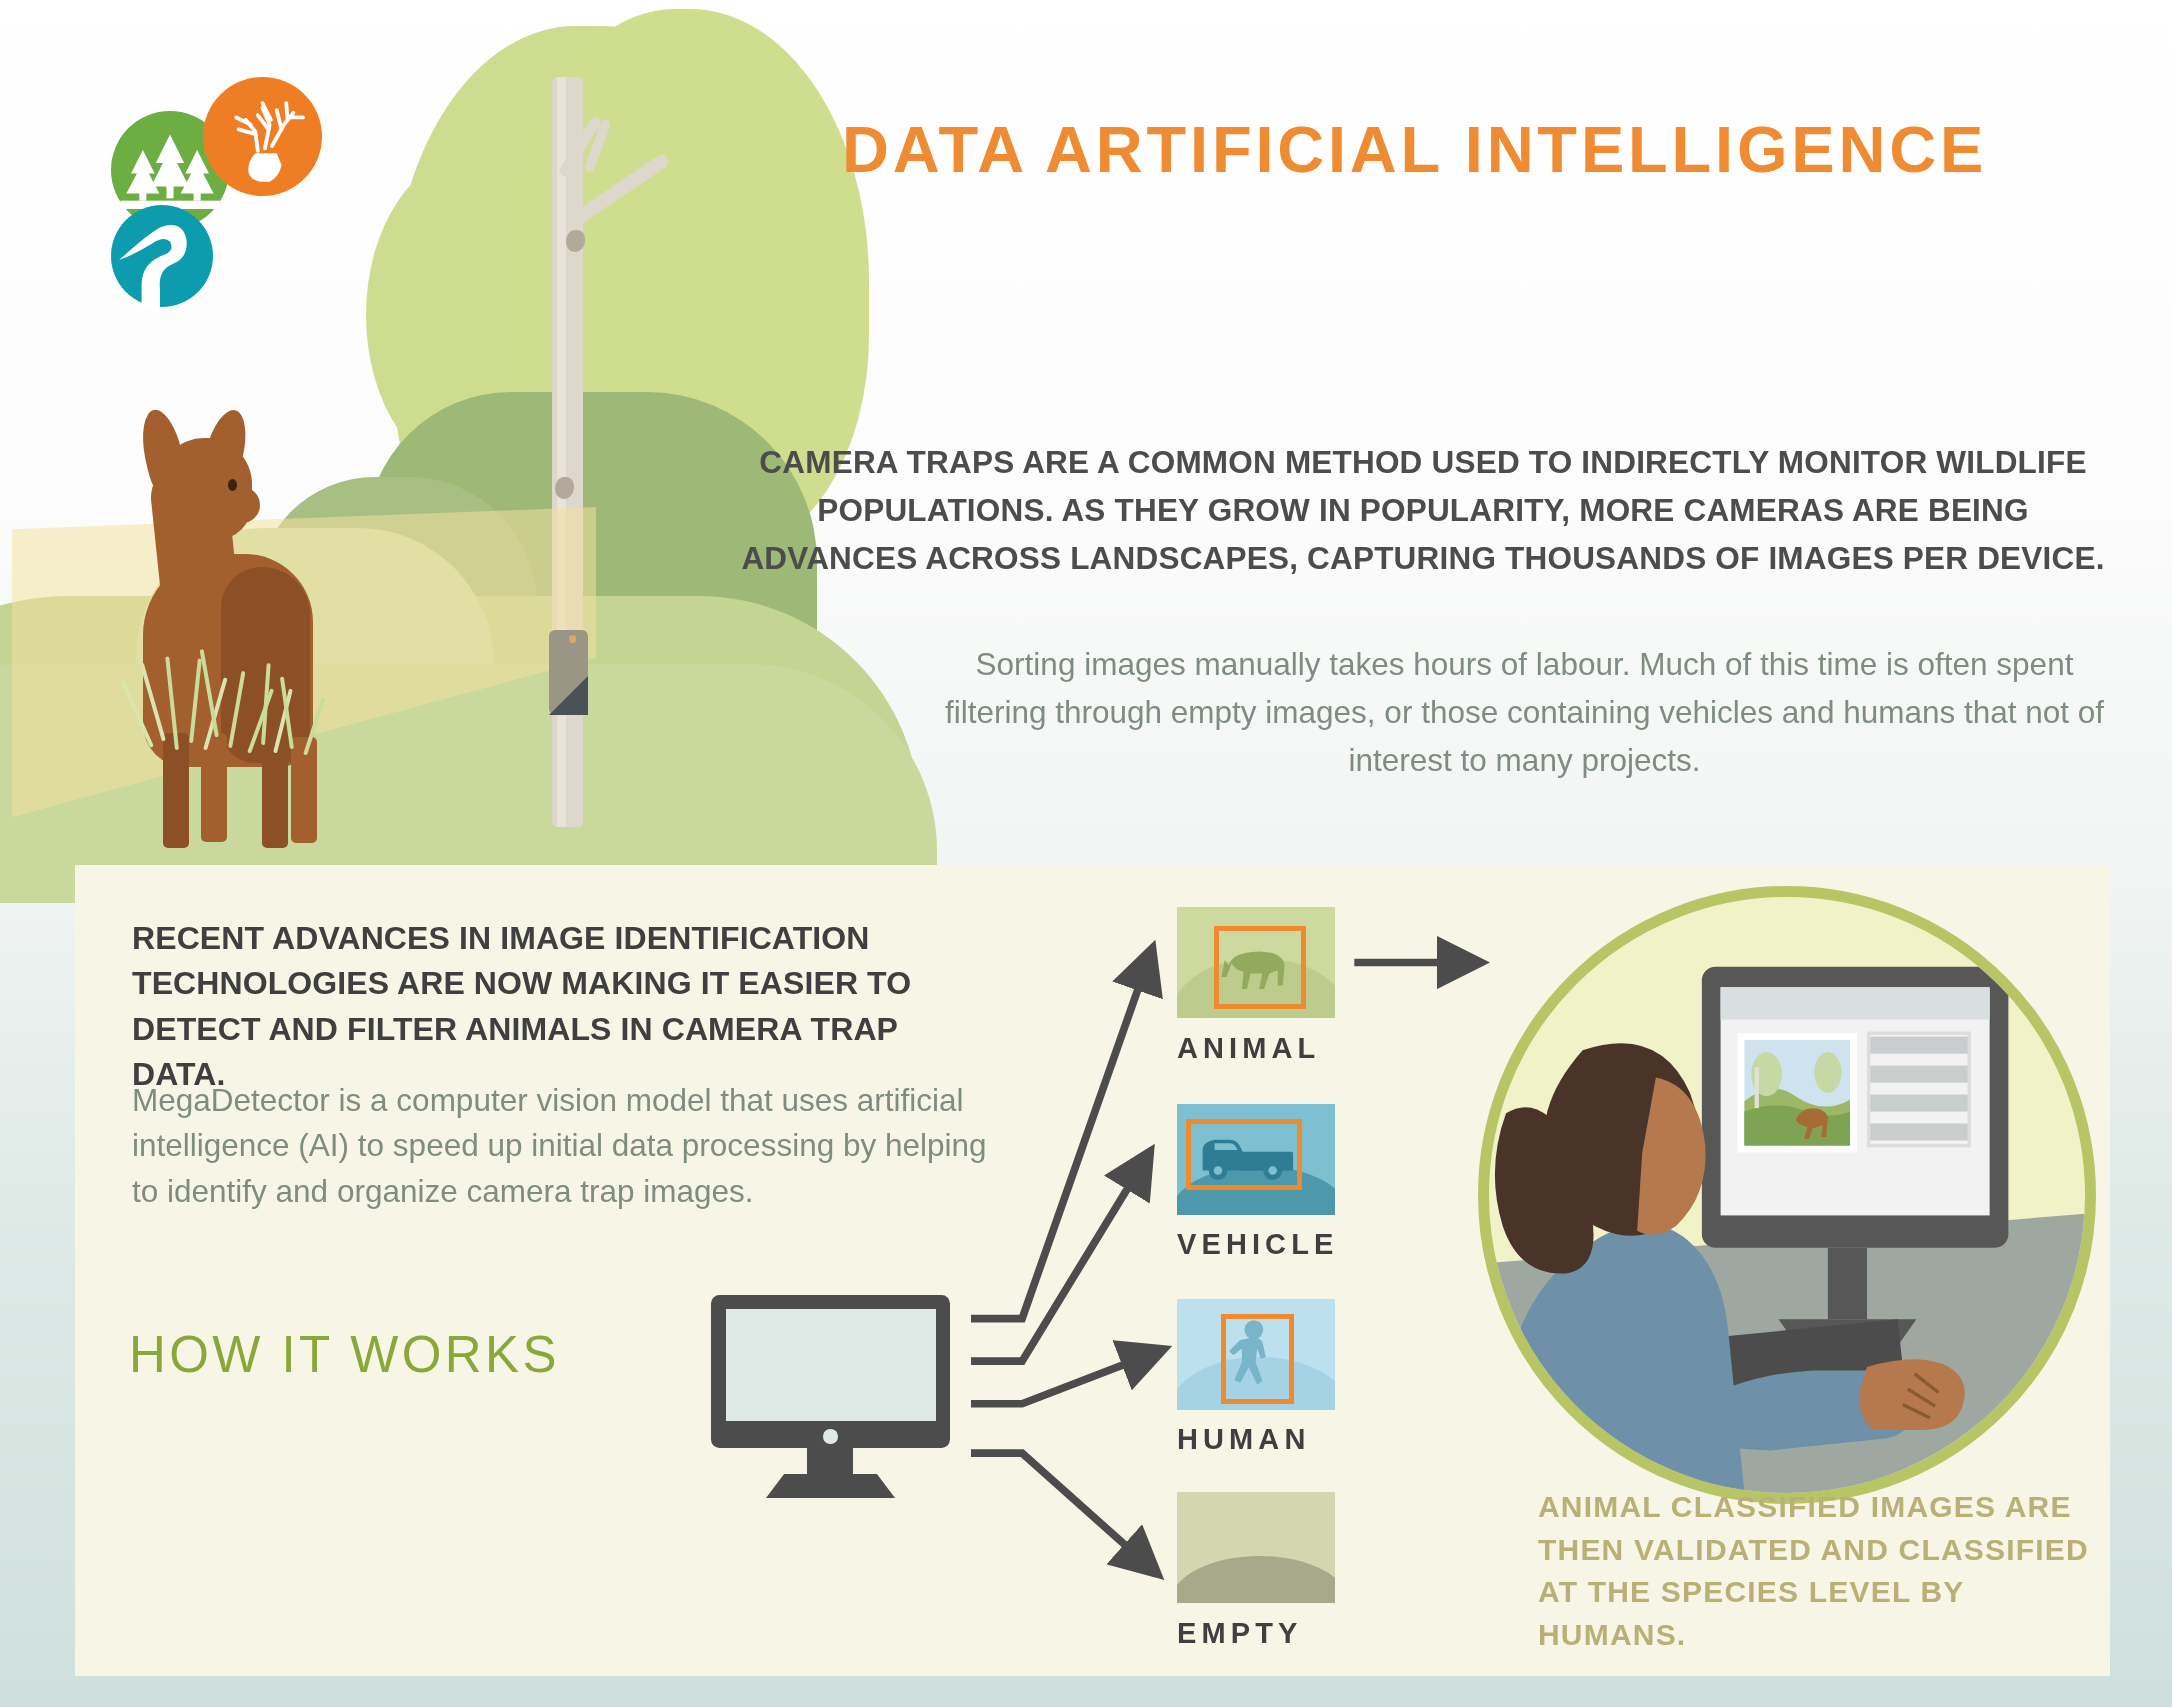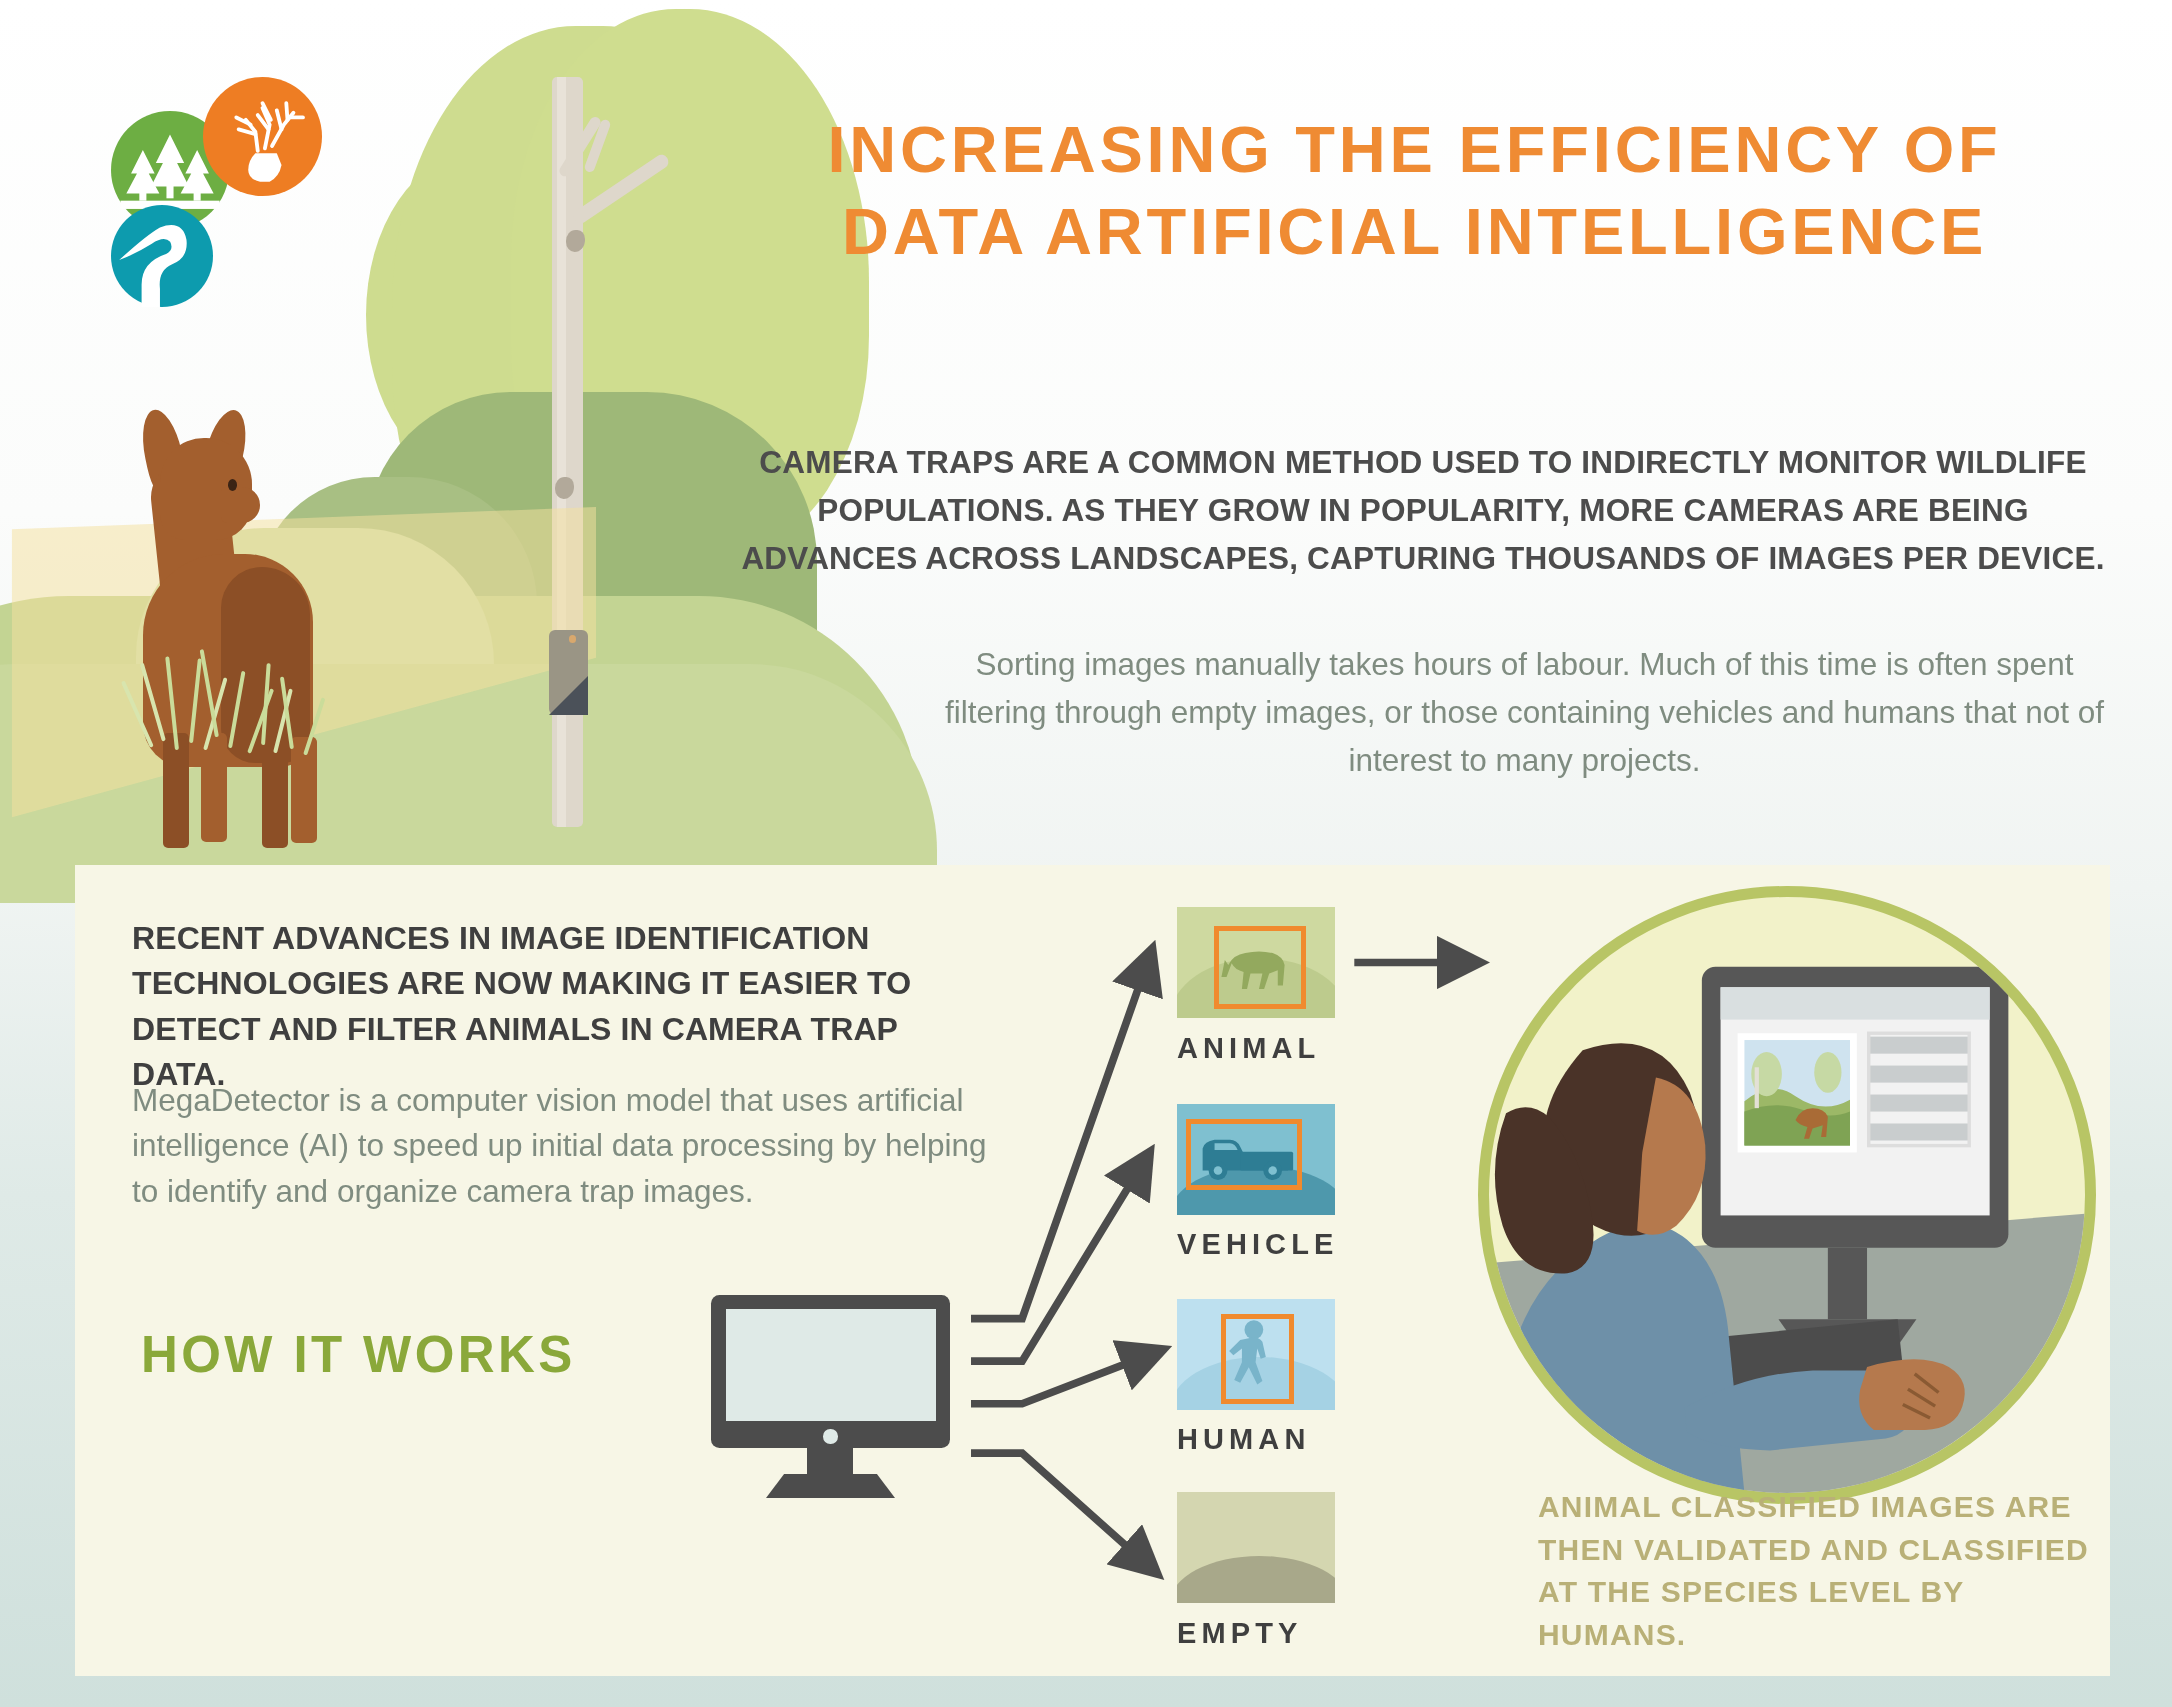--- a/index.html
+++ b/index.html
@@ -80,22 +80,22 @@
   .hp2{position:absolute;left:937px;top:641px;width:1175px;text-align:center;
        color:#7f8c80;font-size:31.5px;line-height:1.52;}
 
   
   .panel{position:absolute;left:75px;top:865px;width:2035px;height:811px;background:#f7f6e6;}
 
   .lead{position:absolute;left:132px;top:916px;width:852px;color:#3f3f3f;
         font-weight:bold;font-size:32px;line-height:1.42;letter-spacing:0.1px;}
   .mega{position:absolute;left:132px;top:1078px;width:860px;color:#7f8c80;
         font-size:31.5px;line-height:1.44;}
-  .how{position:absolute;left:129px;top:1325px;color:#8aa83a;font-weight:bold;
-       font-size:51px;letter-spacing:3.4px;margin-left:12px;}
+  .how{position:absolute;left:129px;top:1325px;color:#8aa83a;font-weight:normal;
+       font-size:51px;letter-spacing:3.4px;}
   .images4{position:absolute;left:132px;top:1465px;width:579px;color:#b9b077;
        font-weight:bold;font-size:30px;line-height:1.42;letter-spacing:1.2px;}
 
   
   .pc{position:absolute;left:711px;top:1295px;width:239px;height:204px;}
   .pc .screen{position:absolute;left:0;top:0;width:239px;height:153px;background:#4c4c4c;border-radius:8.5px;}
   .pc .inner{position:absolute;left:14.5px;top:13.6px;width:210px;height:112px;background:#dfeae7;}
   .pc .dot{position:absolute;left:112px;top:134px;width:14.5px;height:14.5px;border-radius:50%;background:#dfeae7;}
   .pc .neck{position:absolute;left:96px;top:153px;width:46px;height:29px;background:#4c4c4c;}
   .pc .base{position:absolute;left:55px;top:179px;width:129px;height:24px;background:#4c4c4c;
@@ -211,21 +211,20 @@
     </div>
 
     <div class="logo" style="left:0;top:128px;width:102px;height:102px;background:#0D9BAE;">
       <svg viewBox="0 0 100 100" width="102" height="102">
         <path d="M8 54 Q34 30 48 22 Q70 14 74 34 Q76 52 60 58 Q46 64 48 82 L48 100 L30 100 L30 78 Q30 56 54 48 Q62 44 58 36 Q52 30 40 38 Q24 48 8 54 Z" fill="#ffffff"></path>
       </svg>
     </div>
   </div>
 
   <div class="title">
-    <div>INCREASING THE EFFICIENCY OF</div>
     <div>DATA ARTIFICIAL INTELLIGENCE</div>
   </div>
 
   <div class="hp1">CAMERA TRAPS ARE A COMMON METHOD USED TO INDIRECTLY MONITOR WILDLIFE POPULATIONS. AS THEY GROW IN POPULARITY, MORE CAMERAS ARE BEING ADVANCES ACROSS LANDSCAPES, CAPTURING THOUSANDS OF IMAGES PER DEVICE.</div>
   <div class="hp2">Sorting images manually takes hours of labour. Much of this time is often spent filtering through empty images, or those containing vehicles and humans that not of interest to many projects.</div>
 
   <div class="panel"></div>
 
   <div class="lead">RECENT ADVANCES IN IMAGE IDENTIFICATION TECHNOLOGIES ARE NOW MAKING IT EASIER TO DETECT AND FILTER ANIMALS IN CAMERA TRAP DATA.</div>
   <div class="mega">MegaDetector is a computer vision model that uses artificial intelligence (AI) to speed up initial data processing by helping to identify and organize camera trap images.</div>

